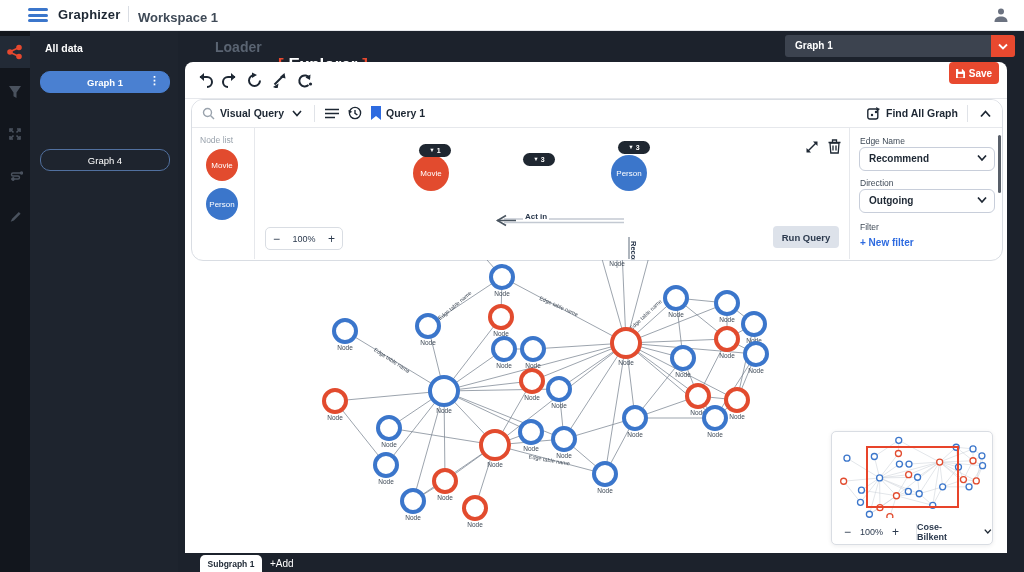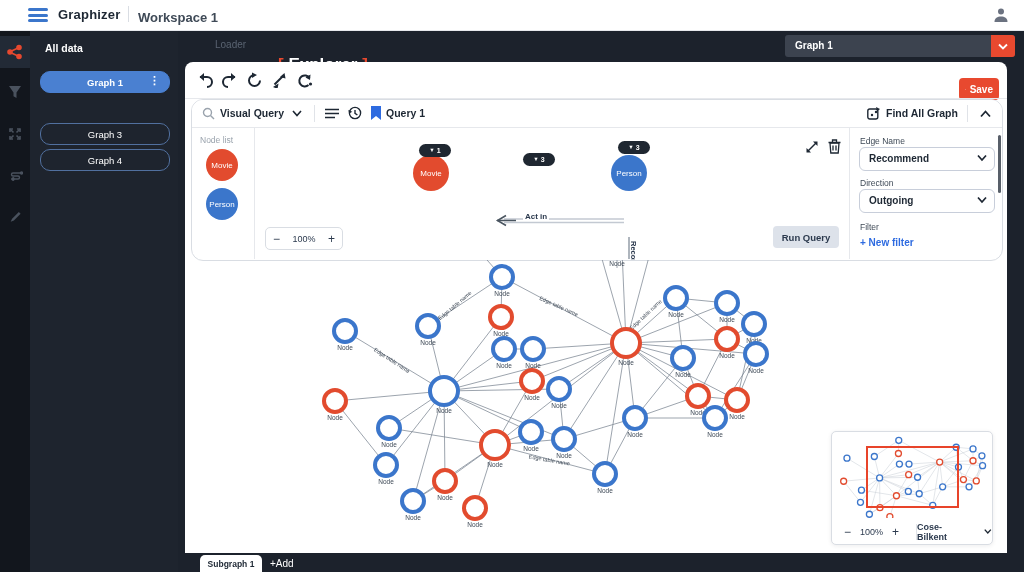--- a/index.html
+++ b/index.html
@@ -20,31 +20,31 @@
   .rail .tile.active{background:#222a36}
   
   .sidepanel{left:30px;top:30px;width:148px;height:542px;background:#1e242e;z-index:20}
   .sp-title{position:absolute;left:15px;top:12px;font-size:10.5px;font-weight:bold;color:#fff}
   .gpill{position:absolute;left:10px;width:128px;height:20px;border-radius:10px;border:1px solid #51709f;
          color:#fff;font-size:9.5px;display:flex;align-items:center;justify-content:center;cursor:pointer;background:transparent}
   .gpill.active{background:#4a80d1;border-color:#4a80d1;font-weight:bold}
   .gpill .dots{position:absolute;right:9px;top:2px;color:#fff;font-size:11px;letter-spacing:0;cursor:pointer}
   
   .hdr{left:178px;top:30px;width:846px;height:32px;background:#1c222c}
-  .tab-loader{position:absolute;left:37px;top:9px;font-size:10px;font-weight:normal;color:#5a6472;cursor:pointer}
+  .tab-loader{position:absolute;left:37px;top:9px;font-size:14px;font-weight:bold;color:#5a6472;cursor:pointer}
   .tab-explorer{position:absolute;left:100px;top:25px;font-size:17px;font-weight:bold;color:#fff;cursor:pointer}
   .tab-explorer .brk{color:#e8492f;font-weight:bold}
   .gselect{position:absolute;left:607px;top:5px;width:230px;height:22px;background:#3c434f;border-radius:3px;cursor:pointer}
   .gselect .val{position:absolute;left:10px;top:5px;font-size:10px;color:#fff;font-weight:bold}
   .gselect .chv{position:absolute;right:0;top:0;width:24px;height:22px;background:#e8492f;border-radius:0 3px 3px 0;
                 display:flex;align-items:center;justify-content:center}
   
   .card{left:185px;top:62px;width:822px;height:491px;background:#fff;border-radius:8px 8px 0 0;z-index:10;overflow:hidden}
   .tbi{position:absolute;top:10px;width:18px;height:18px;cursor:pointer}
-  .savebtn{position:absolute;right:8px;top:16px;width:40px;height:22px;background:#e8492f;border-radius:4px;border:none;
+  .savebtn{position:absolute;right:8px;top:0;width:50px;height:22px;background:#e8492f;border-radius:4px;border:none;
            color:#fff;font-size:10px;font-weight:bold;display:flex;align-items:center;justify-content:center;gap:4px;cursor:pointer}
   .tb-sep{position:absolute;left:0;top:36px;width:822px;height:1px;background:#e6e8ec}
   
   .qpanel{position:absolute;left:6px;top:37px;width:810px;height:160px;border:1px solid #d9dde3;border-radius:12px;overflow:hidden;background:#fff}
   .qhead{position:absolute;left:0;top:0;width:100%;height:27px;border-bottom:1px solid #e6e8ec;background:#fff}
   .qh-item{position:absolute;top:7px;font-size:10.5px;font-weight:bold;color:#1d2733;cursor:pointer}
   .vdiv{position:absolute;top:5px;width:1px;height:17px;background:#e0e3e8}
   .nodelist-col{position:absolute;left:0;top:27px;width:62px;height:132px;border-right:1px solid #e6e8ec}
   .nl-title{position:absolute;left:8px;top:8px;font-size:8.5px;color:#9aa3ad}
   .nl-circ{position:absolute;left:14px;width:32px;height:32px;border-radius:50%;color:#fff;font-size:8px;
@@ -140,23 +140,20 @@
         <path d="M12 1 4.5 8.5 3 12l3.5-1.5L14 3z" fill="#4a525e" transform="scale(.9)"></path>
       </svg>
   </div>
 </div>
 
 <div class="abs sidepanel">
   <div class="sp-title">All data</div>
   <div class="gpill active" style="top:41px">
     <span>Graph 1</span>
     <span class="dots">⋮</span>
-  </div>
-  <div class="gpill" style="top:93px">
-    <span>Graph 3</span>
   </div>
   <div class="gpill" style="top:119px">
     <span>Graph 4</span>
   </div>
 </div>
 
 <div class="abs hdr">
   <div class="tab-loader">Loader</div>
   <div class="tab-explorer">
     <span class="brk">[</span>

